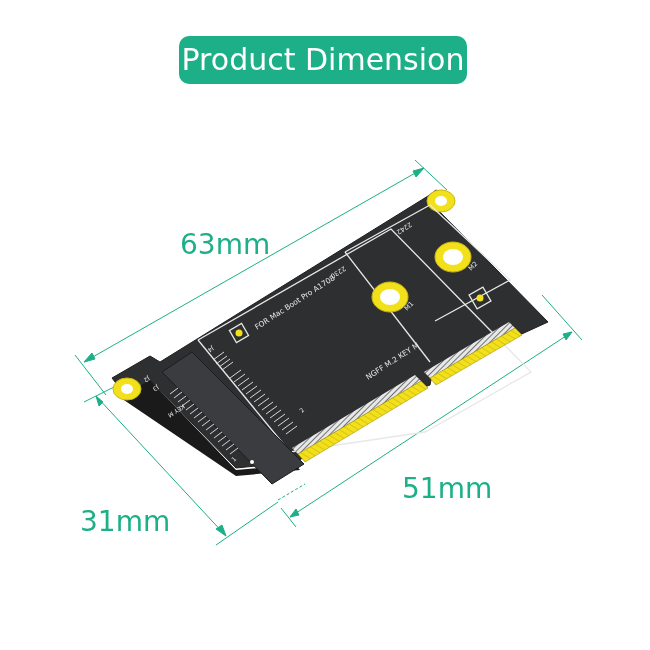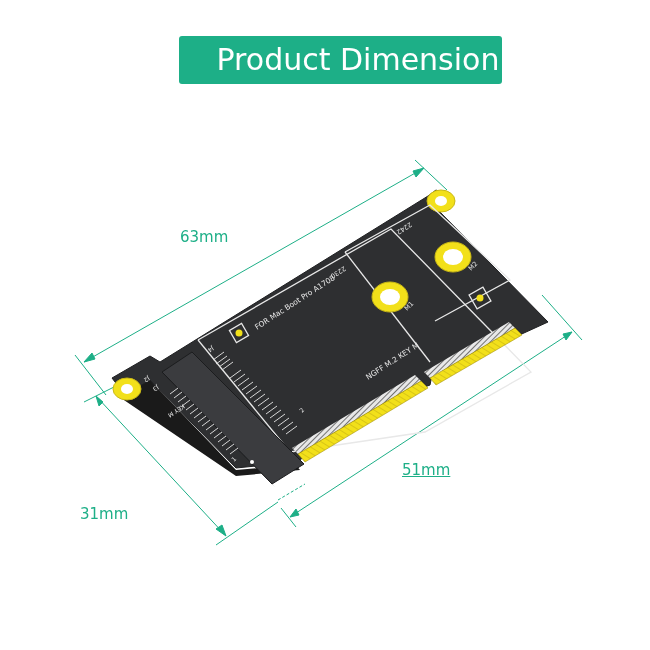--- a/index.html
+++ b/index.html
@@ -1,32 +1,32 @@
 <!DOCTYPE html>
 <html><head>
   <meta charset="utf-8">
   <style>
     html, body { margin: 0; padding: 0; background: #ffffff; }
     body { width: 650px; height: 650px; position: relative; overflow: hidden; font-family: "DejaVu Sans", sans-serif; }
     .title-badge {
       position: absolute; left: 179px; top: 36px; width: 288px; height: 48px;
-      background: #1daf87; border-radius: 3px; color: #ffffff;
-      font-size: 30px; line-height: 48px; text-align: center; letter-spacing: 0px; padding-left: 35px;
+      background: #1daf87; border-radius: 10px; color: #ffffff;
+      font-size: 30px; line-height: 48px; text-align: center; letter-spacing: 0px;
     }
-    .dim-label { position: absolute; color: #1daf87; font-size: 15px; font-family: "DejaVu Sans", sans-serif; }
+    .dim-label { position: absolute; color: #1daf87; font-size: 28px; font-family: "DejaVu Sans", sans-serif; }
     svg.art { position: absolute; left: 0; top: 0; }
   </style>
 </head>
 <body>
 
 <div class="title-badge">Product Dimension</div>
 
 <div class="dim-label" style="left:180px; top:228px;">63mm</div>
 <div class="dim-label" style="left:80px; top:472px;margin-top:33px;">31mm</div>
-<div class="dim-label" style="left:402px; top:461px;text-decoration:underline;">51mm</div>
+<div class="dim-label" style="left:402px; top:472px;">51mm</div>
 
 <svg class="art" width="650" height="650" viewBox="0 0 650 650">
   <defs>
     <pattern id="hatch" width="4" height="4" patternUnits="userSpaceOnUse" patternTransform="rotate(45)">
       <rect width="4" height="4" fill="#e8e8e8"></rect>
       <line x1="0" y1="0" x2="0" y2="4" stroke="#555" stroke-width="1.6"></line>
     </pattern>
     <pattern id="gold" width="5" height="5" patternUnits="userSpaceOnUse" patternTransform="rotate(-58)">
       <rect width="5" height="5" fill="#f2e01a"></rect>
       <line x1="0" y1="0" x2="0" y2="5" stroke="#b9a512" stroke-width="0.9"></line>

